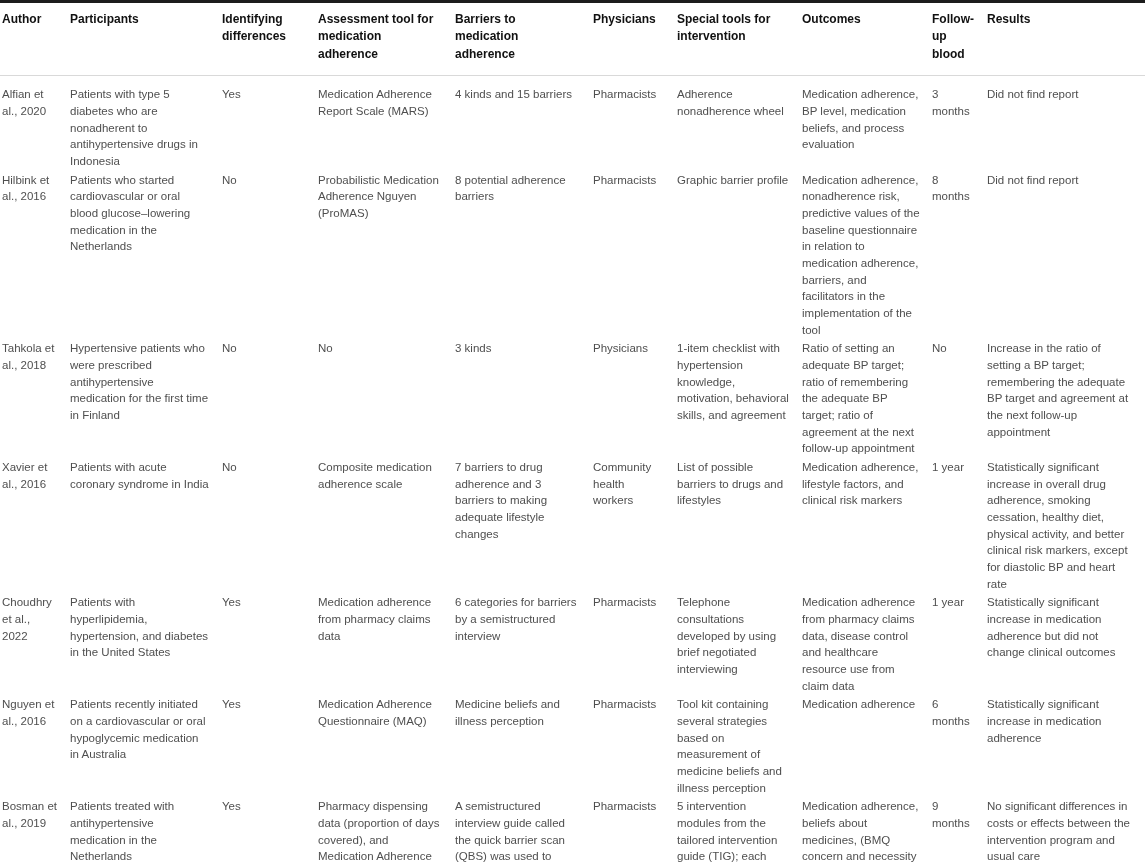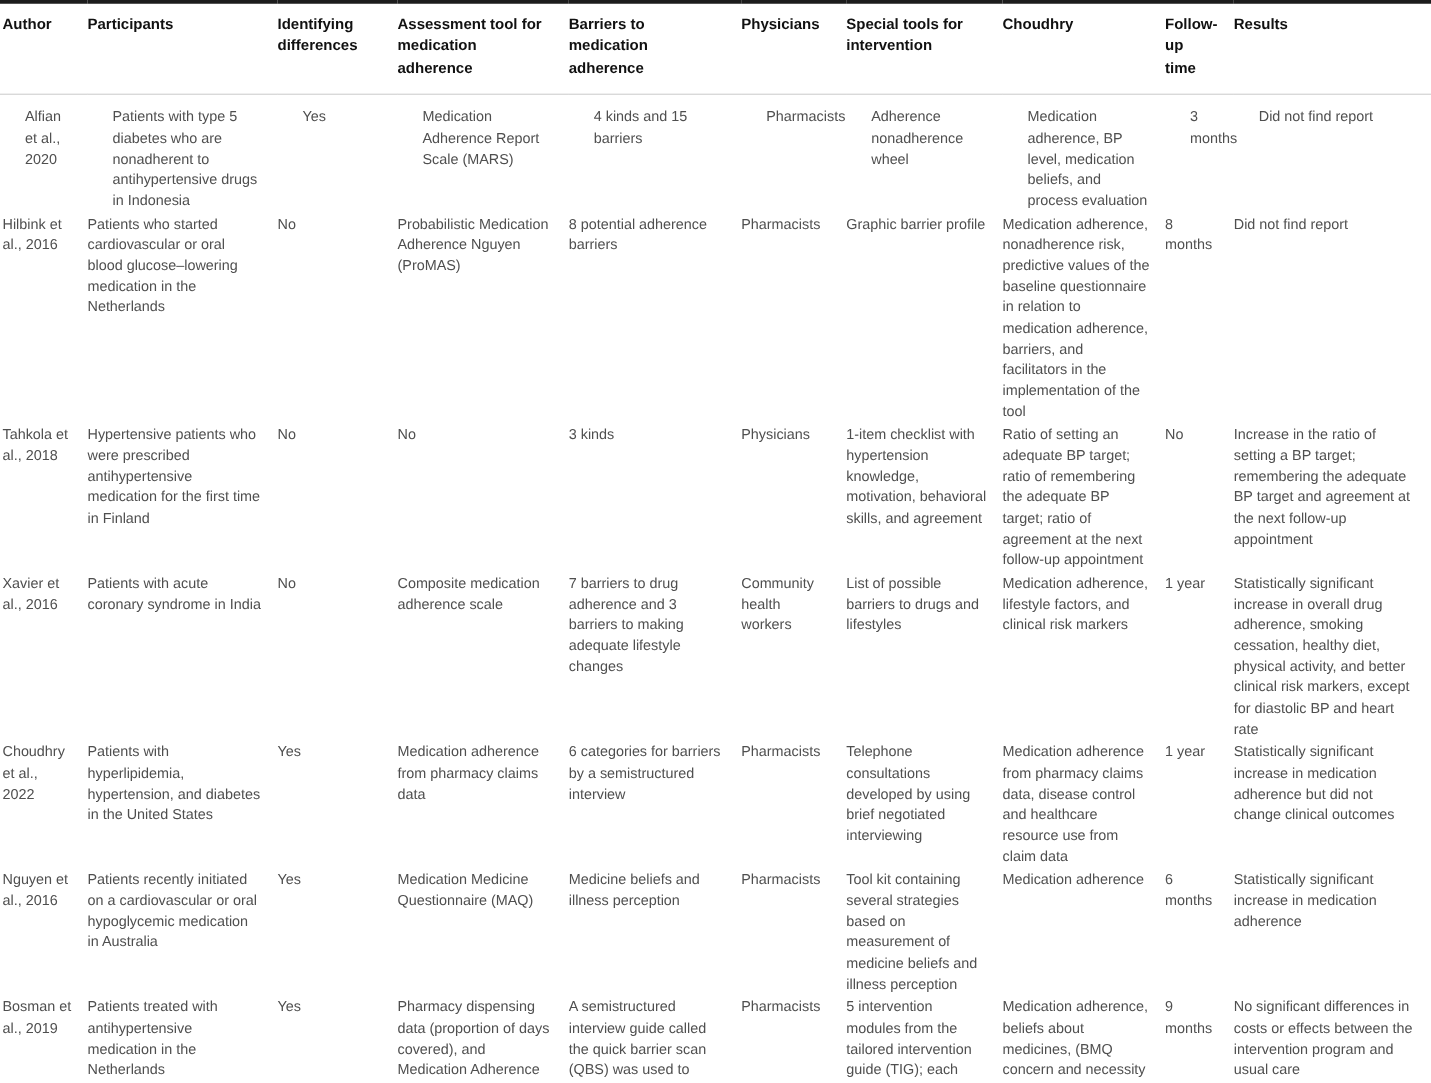--- a/index.html
+++ b/index.html
@@ -40,21 +40,21 @@
   table.studies td {
     text-align: left;
     vertical-align: top;
     font-size: 11.5px;
     color: #4f4f4f;
     line-height: 1.45;
     padding: 1px 12px 1px 0;
   }
   table.studies th:first-child,
   table.studies td:first-child { padding-left: 2px; }
-  table.studies tbody tr:first-child td { padding-top: 10px; padding-left: 20px; }
+  table.studies tbody tr:first-child td { padding-top: 10px; }
   table.studies td { padding-bottom: 1px; }
 </style>
 </head>
 <body>
 
 <div class="page">
   <table class="studies">
     <colgroup>
       <col class="c0">
         <col class="c1">
@@ -69,22 +69,22 @@
     </colgroup>
     <thead>
       <tr>
         <th>Author</th>
         <th>Participants</th>
         <th>Identifying differences</th>
         <th>Assessment tool for medication adherence</th>
         <th>Barriers to medication adherence</th>
         <th>Physicians</th>
         <th>Special tools for intervention</th>
-        <th>Choudhry</th>
-        <th>Follow-up time</th>
+        <th>Outcomes</th>
+        <th>Follow-up blood</th>
         <th>Results</th>
       </tr>
     </thead>
     <tbody>
       <tr>
         <td>Alfian et al., 2020</td>
         <td>Patients with type 5 diabetes who are nonadherent to antihypertensive drugs in Indonesia</td>
         <td>Yes</td>
         <td>Medication Adherence Report Scale (MARS)</td>
         <td>4 kinds and 15 barriers</td>
@@ -139,21 +139,21 @@
         <td>Pharmacists</td>
         <td>Telephone consultations developed by using brief negotiated interviewing</td>
         <td>Medication adherence from pharmacy claims data, disease control and healthcare resource use from claim data</td>
         <td>1 year</td>
         <td>Statistically significant increase in medication adherence but did not change clinical outcomes</td>
       </tr>
       <tr>
         <td>Nguyen et al., 2016</td>
         <td>Patients recently initiated on a cardiovascular or oral hypoglycemic medication in Australia</td>
         <td>Yes</td>
-        <td>Medication Medicine Questionnaire (MAQ)</td>
+        <td>Medication Adherence Questionnaire (MAQ)</td>
         <td>Medicine beliefs and illness perception</td>
         <td>Pharmacists</td>
         <td>Tool kit containing several strategies based on measurement of medicine beliefs and illness perception</td>
         <td>Medication adherence</td>
         <td>6 months</td>
         <td>Statistically significant increase in medication adherence</td>
       </tr>
       <tr>
         <td>Bosman et al., 2019</td>
         <td>Patients treated with antihypertensive medication in the Netherlands</td>

